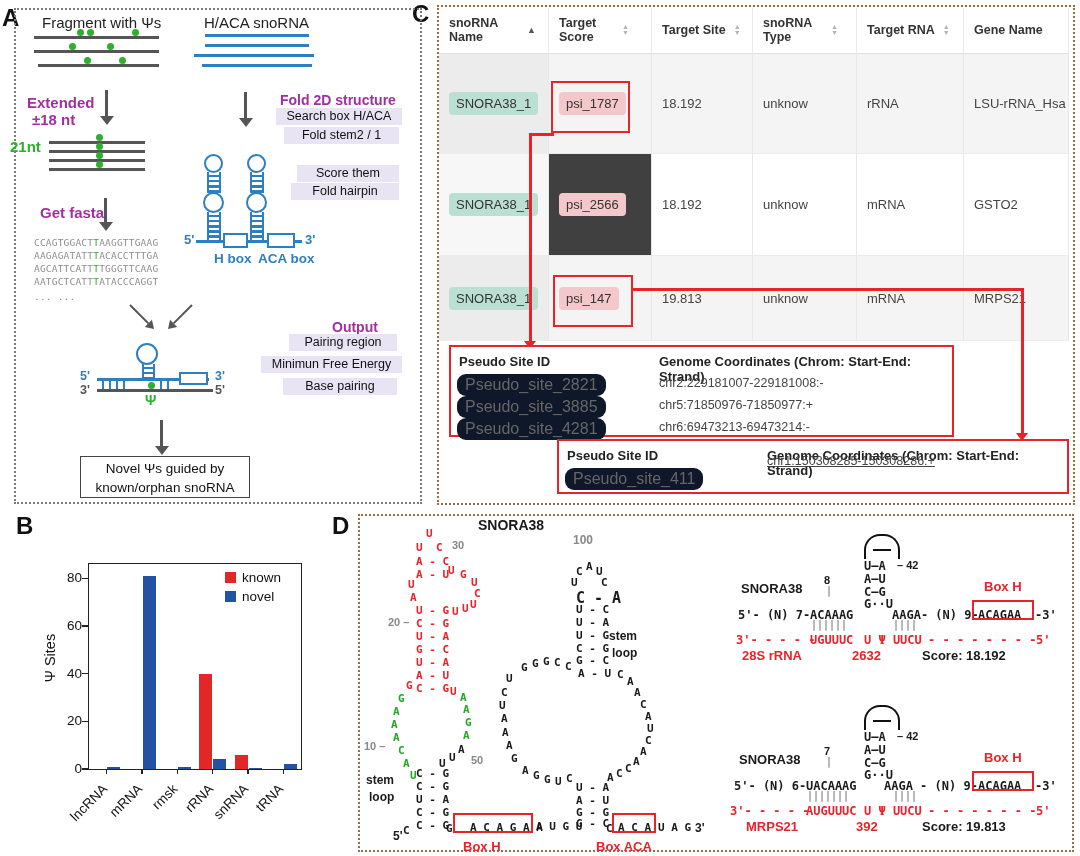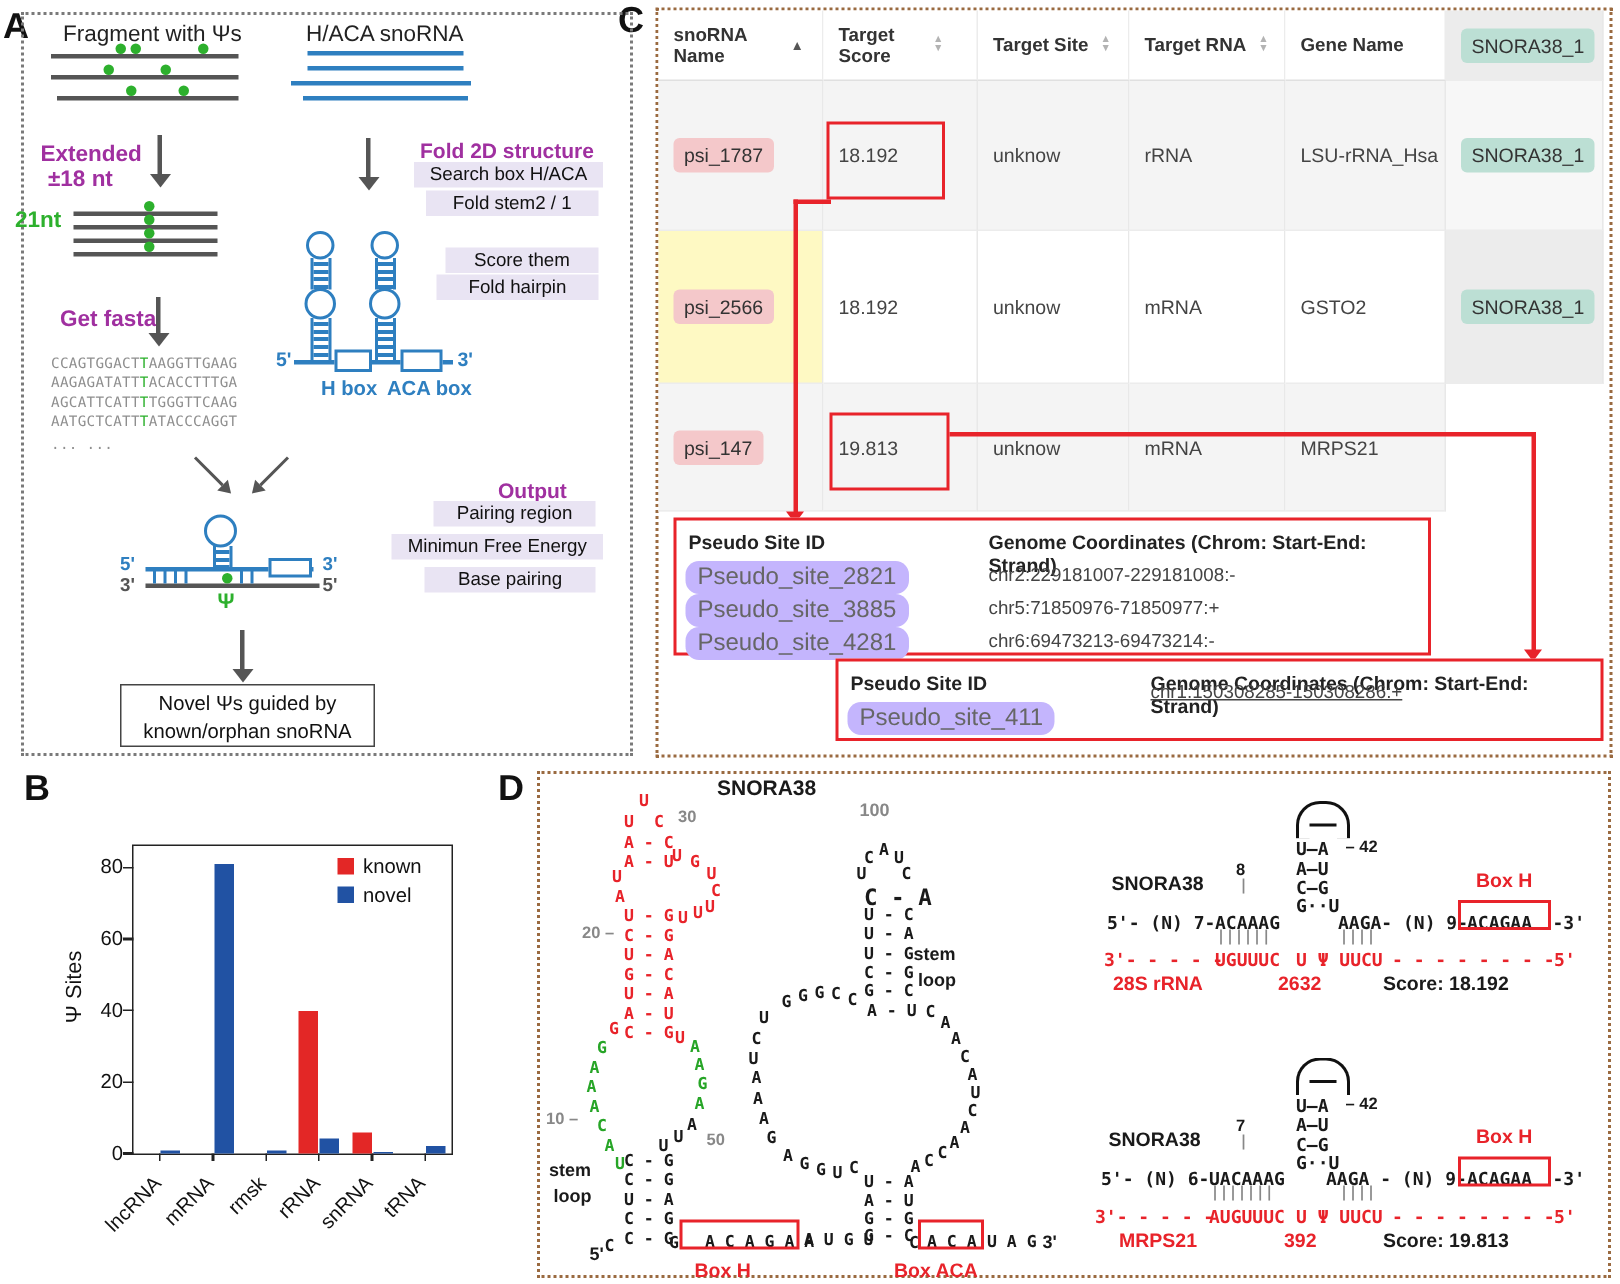--- a/index.html
+++ b/index.html
@@ -44,21 +44,21 @@
   .legsw{width:11px;height:11px;margin-right:6px;}
   .leglb{font-size:13.5px;color:#111;}
   
   .ctable{position:absolute;left:0;top:0;display:grid;grid-template-columns:110px 103px 101px 104px 107px 105px;grid-template-rows:47px 100px 102px 85px;}
   .th{display:flex;align-items:center;padding-left:10px;font-size:12.5px;font-weight:bold;color:#333;border-right:1px solid #ececec;border-bottom:1px solid #e0e0e0;box-sizing:border-box;background:#fff;}
   .th .lbl{display:inline-block;}
   .td{display:flex;align-items:center;padding-left:10px;font-size:13px;color:#444;border-right:1px solid #e8e8e8;border-bottom:1px solid #ececec;box-sizing:border-box;}
   .pill{display:inline-block;padding:4px 7px;border-radius:4px;color:#333;}
   .pill.teal{background:#bcdfd4;}
   .pill.pink{background:#f4c8ca;}
-  .pill.yellow{background:#c4b5fd;color:#666;border-radius:9px;padding:2px 8px;}
+  .pill.yellow{background:#0f172a;color:#666;border-radius:9px;padding:2px 8px;}
   .sud{display:inline-flex;flex-direction:column;margin-left:8px;color:#b3b3b3;font-size:7px;line-height:6px;}
   .sasc{margin-left:8px;color:#555;font-size:9px;}
   .ttbox{position:absolute;border:2.5px solid #e8232a;background:#fff;box-sizing:border-box;}
   .tthead{position:absolute;font-size:13px;font-weight:bold;color:#222;}
   .ttcoord{position:absolute;font-size:12.5px;color:#444;}
   .redrect{position:absolute;border:2.5px solid #e8232a;box-sizing:border-box;}
   
   .run{position:absolute;font-family:"DejaVu Sans Mono",monospace;font-weight:bold;white-space:pre;line-height:1;}
   .c-k{color:#1a1a1a;} .c-r{color:#e8232a;} .c-g{color:#27a527;} .c-y{color:#888;}
   .f-s{font-family:"Liberation Sans",sans-serif;}
@@ -250,20 +250,27 @@
           </span>
         </div>
         <div class="th">
           <span class="lbl">Target Site</span>
           <span class="sud">
             <i>▲</i>
             <i>▼</i>
           </span>
         </div>
         <div class="th">
+          <span class="lbl" style="width: 60px;">snoRNA Type</span>
+          <span class="sud">
+            <i>▲</i>
+            <i>▼</i>
+          </span>
+        </div>
+        <div class="th">
           <span class="lbl">Target RNA</span>
           <span class="sud">
             <i>▲</i>
             <i>▼</i>
           </span>
         </div>
         <div class="th">
           <span class="lbl">Gene Name</span>
         </div>
         <div class="td" style="background: rgb(236, 236, 236);">
@@ -272,21 +279,21 @@
         <div class="td" style="background: rgb(244, 244, 244);">
           <span class="pill pink">psi_1787</span>
         </div>
         <div class="td" style="background: rgb(244, 244, 244);">18.192</div>
         <div class="td" style="background: rgb(244, 244, 244);">unknow</div>
         <div class="td" style="background: rgb(244, 244, 244);">rRNA</div>
         <div class="td" style="background: rgb(244, 244, 244);">LSU-rRNA_Hsa</div>
         <div class="td" style="background: rgb(247, 247, 247);">
           <span class="pill teal">SNORA38_1</span>
         </div>
-        <div class="td" style="background: #fef9c3;">
+        <div class="td" style="background: #404040;">
           <span class="pill pink">psi_2566</span>
         </div>
         <div class="td" style="background: rgb(255, 255, 255);">18.192</div>
         <div class="td" style="background: rgb(255, 255, 255);">unknow</div>
         <div class="td" style="background: rgb(255, 255, 255);">mRNA</div>
         <div class="td" style="background: rgb(255, 255, 255);">GSTO2</div>
         <div class="td" style="background: rgb(236, 236, 236);">
           <span class="pill teal">SNORA38_1</span>
         </div>
         <div class="td" style="background: rgb(244, 244, 244);">

